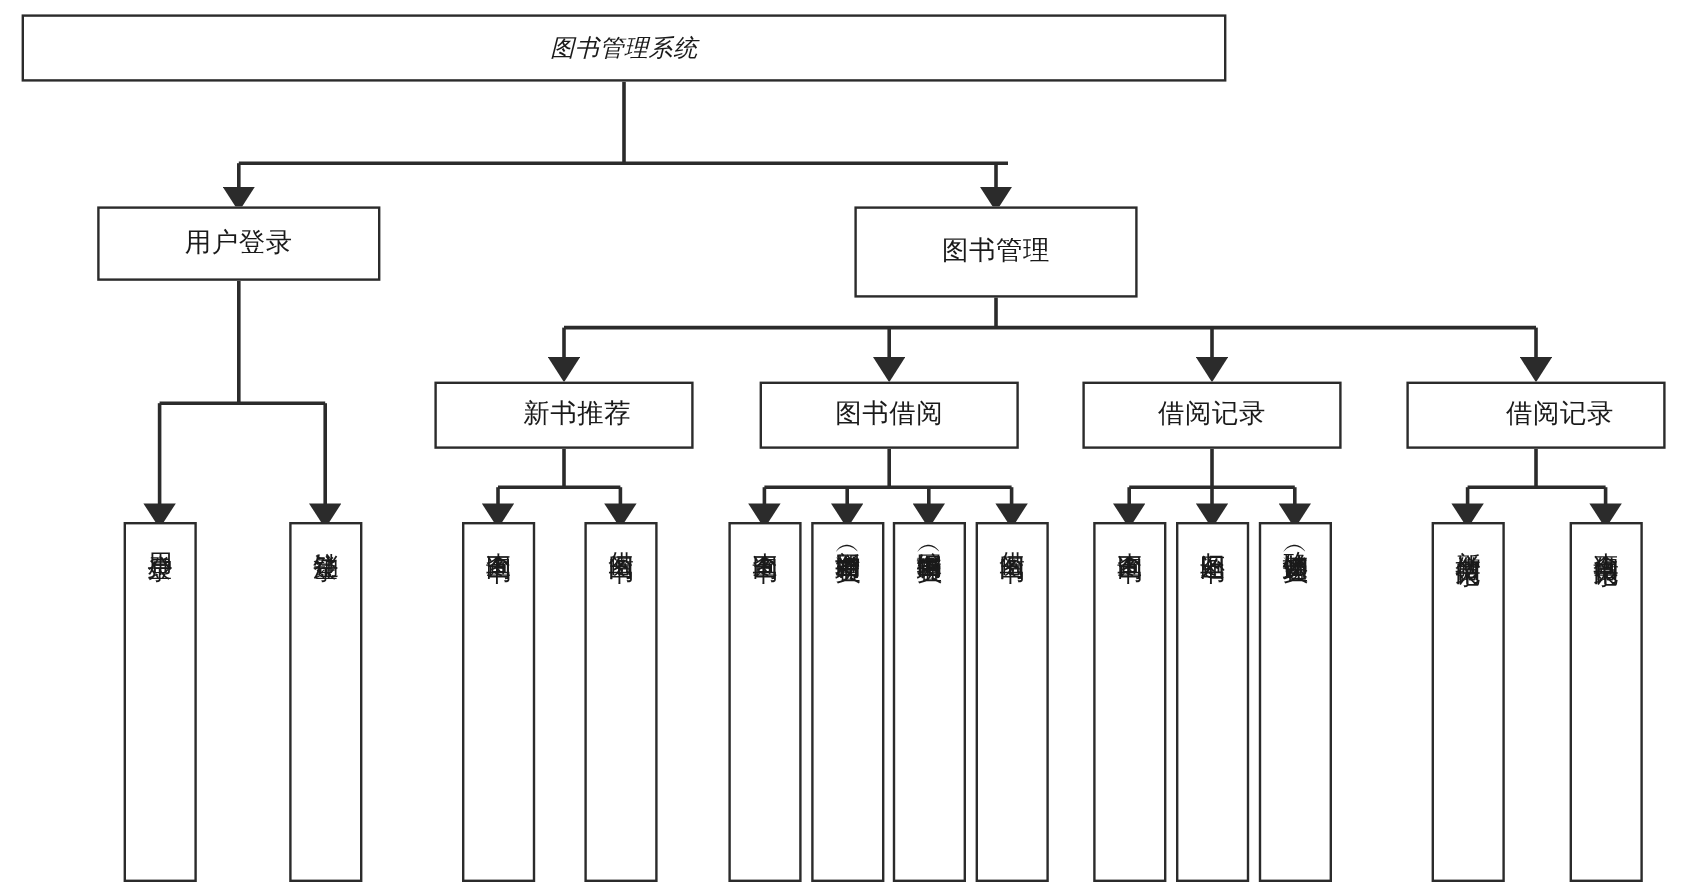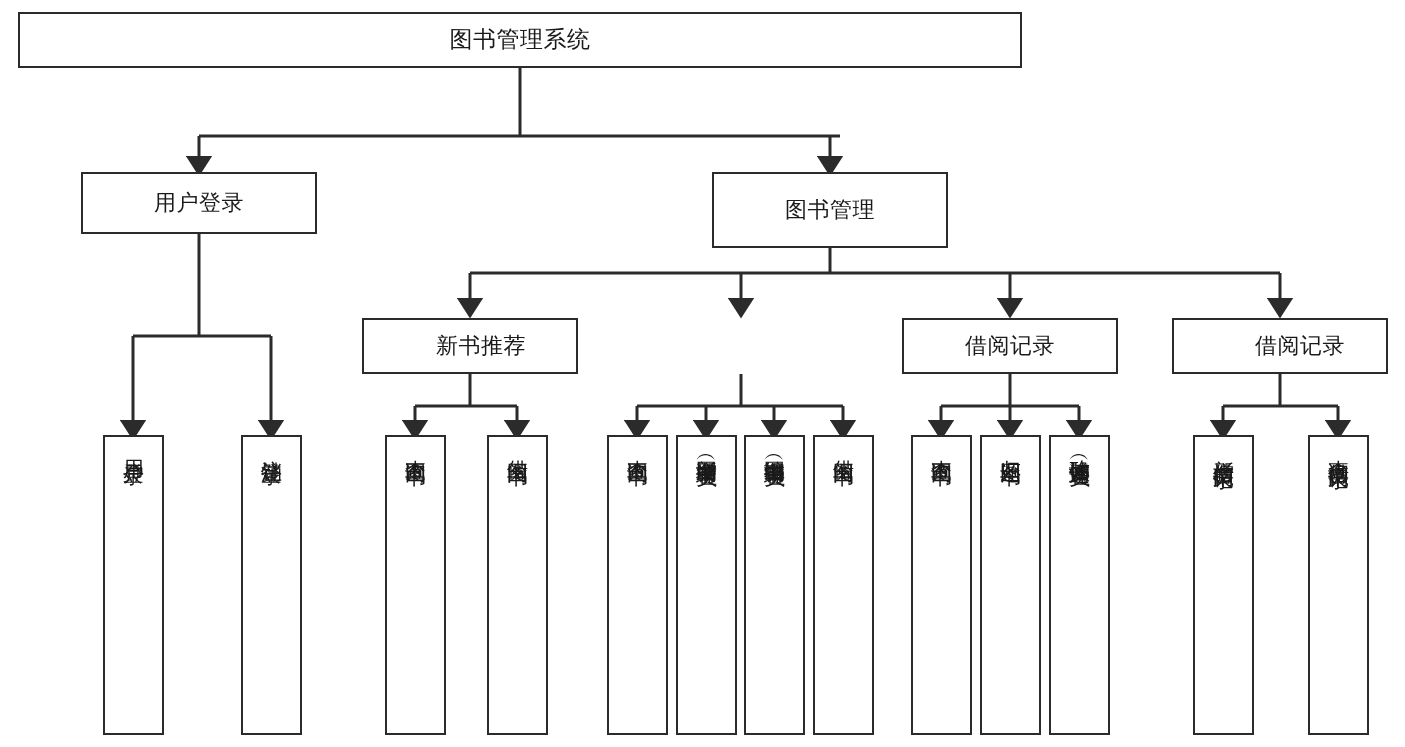--- a/index.html
+++ b/index.html
@@ -36,21 +36,22 @@
     justify-content: center;
     color: #1a1a1a;
   }
   .node-h {
     font-size: 22px;
     letter-spacing: 0.5px;
     line-height: 1.1;
     white-space: nowrap;
   }
   .node-root {
-    font-size: 23px;
+    font-size: 20px;
+    font-style: italic;
   }
   .node-leaf {
     align-items: flex-start;
     justify-content: center;
     padding-top: 6px;
   }
   .vtext {
     writing-mode: vertical-rl;
     text-orientation: upright;
     -webkit-writing-mode: vertical-rl;
@@ -135,20 +136,23 @@
   <div class="node node-h" style="left:81px; top:172px; width:236px; height:62px;">
     <span>用户登录</span>
   </div>
   <div class="node node-h" style="left:712px; top:172px; width:236px; height:76px;">
     <span>图书管理</span>
   </div>
 
   <div class="node node-h" style="left:362px; top:318px; width:216px; height:56px;padding-left:22px;">
     <span>新书推荐</span>
   </div>
+  <div class="node node-h" style="left:633px; top:318px; width:216px; height:56px;">
+    <span>图书借阅</span>
+  </div>
   <div class="node node-h" style="left:902px; top:318px; width:216px; height:56px;">
     <span>借阅记录</span>
   </div>
   <div class="node node-h" style="left:1172px; top:318px; width:216px; height:56px;padding-left:40px;">
     <span>借阅记录</span>
   </div>
 
   <div class="node node-leaf" style="left:103px; top:435px; width:61px; height:300px;">
     <span class="vtext">用户登录</span>
   </div>

